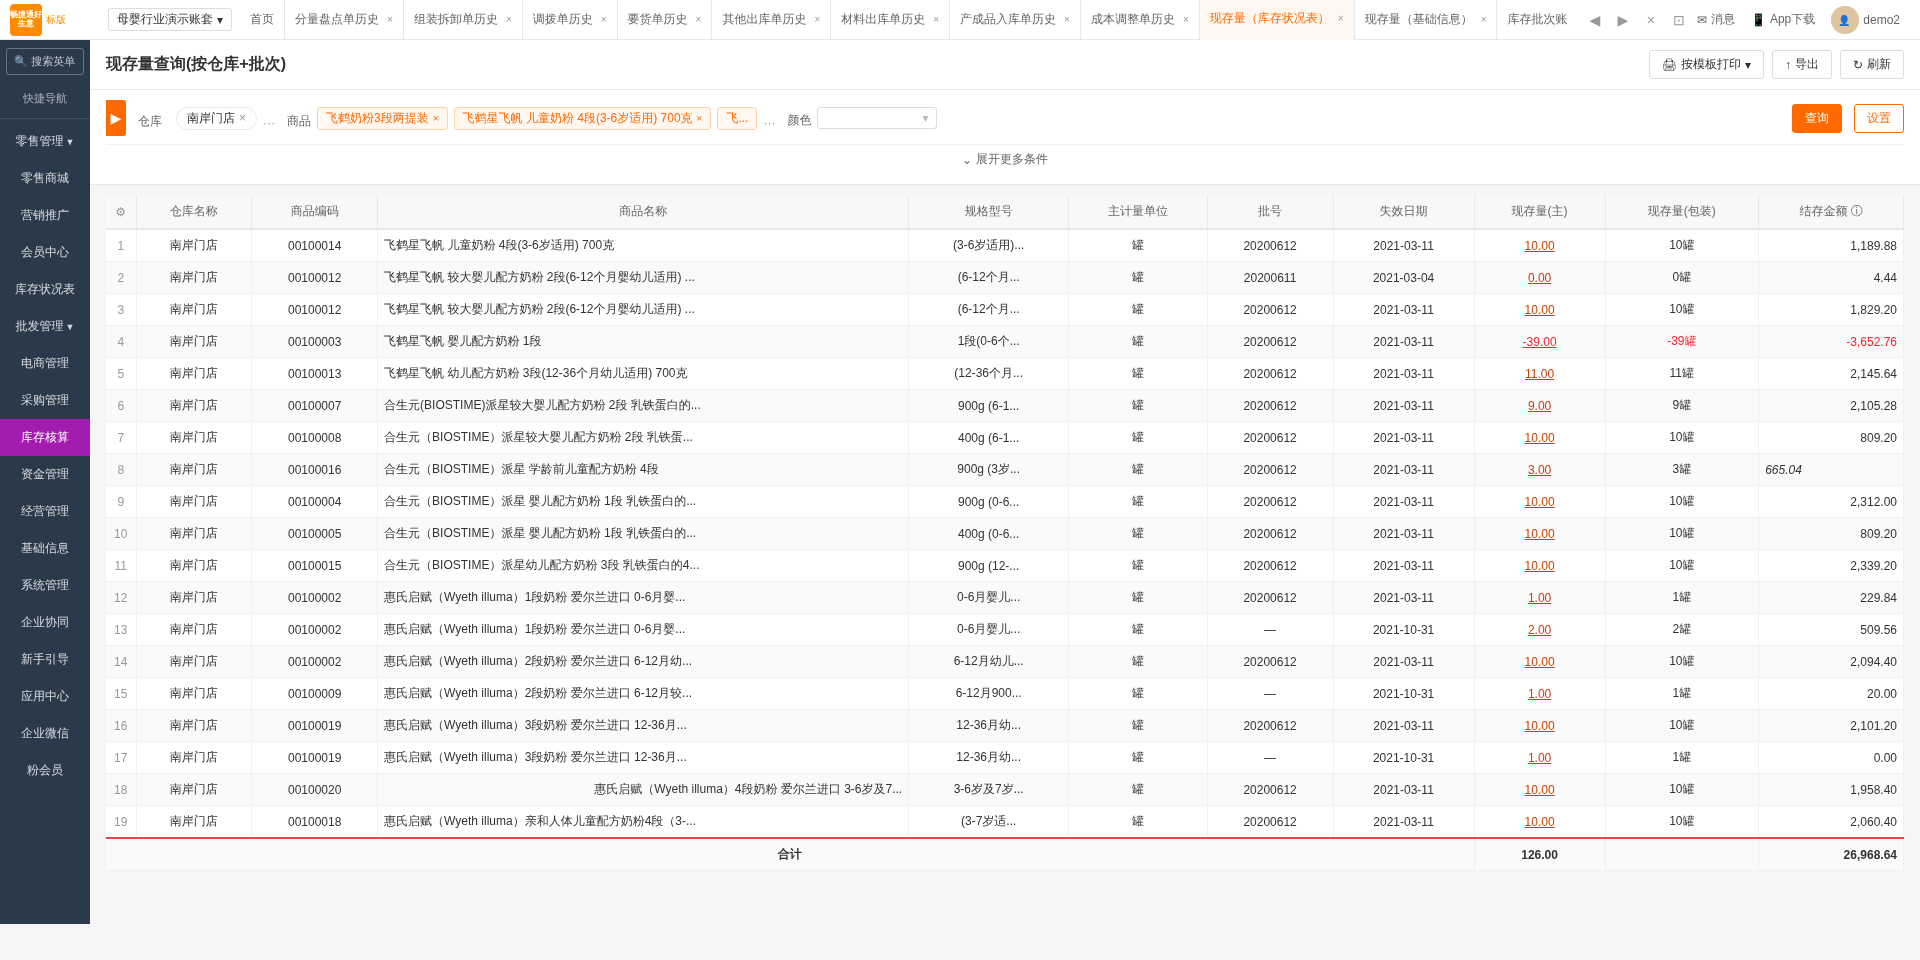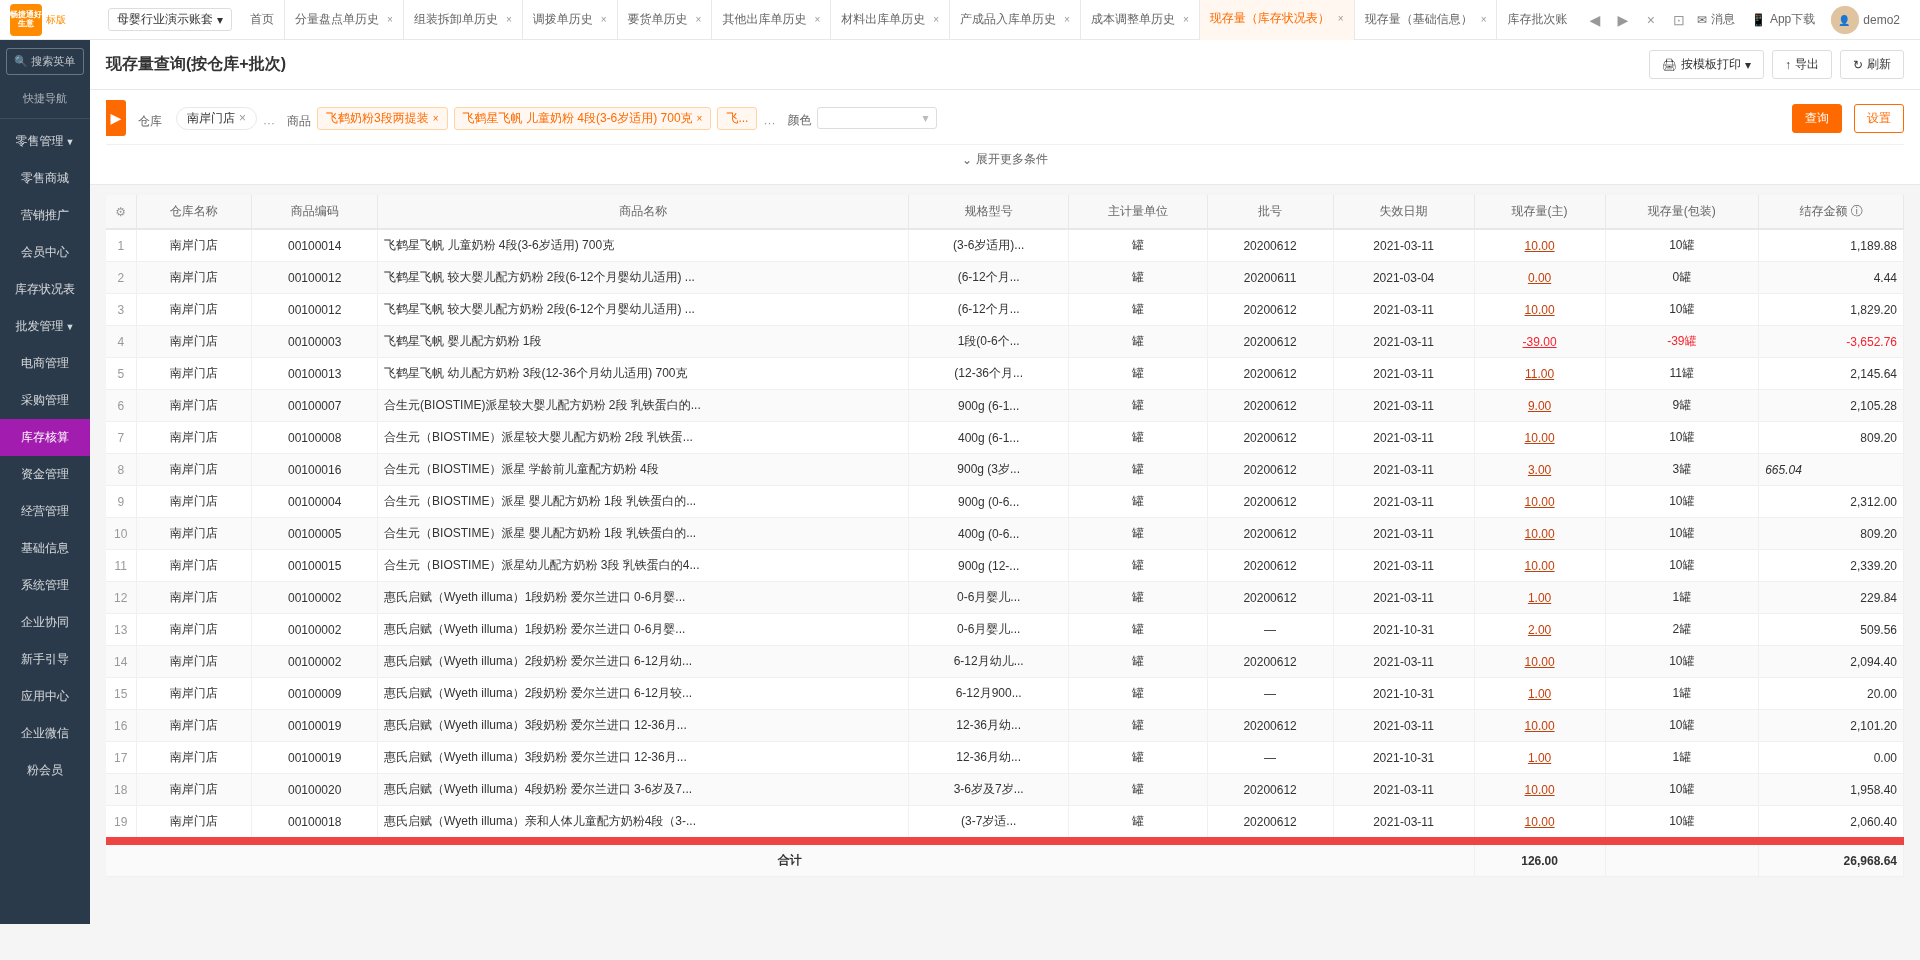--- a/index.html
+++ b/index.html
@@ -53,21 +53,21 @@
 
     
     .table-container { flex: 1; overflow: auto; padding: 10px 16px; }
     .data-table { width: 100%; border-collapse: collapse; background: #fff; font-size: 12px; }
     .data-table thead tr { background: #f8f8f8; border-bottom: 2px solid #e8e8e8; }
     .data-table th { padding: 8px 6px; text-align: center; color: #666; font-weight: normal; border-right: 1px solid #e8e8e8; white-space: nowrap; }
     .data-table td { padding: 7px 6px; text-align: center; border-bottom: 1px solid #f0f0f0; border-right: 1px solid #f0f0f0; }
     .data-table tbody tr:nth-child(even) { background: #fafafa; }
     .data-table .text-link { color: #c2410c; text-decoration: underline; cursor: pointer; }
     .data-table .summary-row { background: #fff7e6; font-weight: bold; }
-    .data-table .summary-row td { border-top: 8px solid #ef4444; }
+    .data-table .summary-row td { border-top: 2px solid #ef4444; }
     .row-num { color: #999; }
     .gear-icon { color: #999; cursor: pointer; }
 
     
     ::-webkit-scrollbar { width: 6px; height: 6px; }
     ::-webkit-scrollbar-track { background: #f1f1f1; }
     ::-webkit-scrollbar-thumb { background: #ccc; border-radius: 3px; }
 
     .expand-arrow { background: #ff6a00; color: white; border: none; width: 20px; height: 36px; cursor: pointer; border-radius: 0 3px 3px 0; display: flex; align-items: center; justify-content: center; font-size: 14px; }
     
@@ -508,21 +508,21 @@
     <td>—</td>
     <td>2021-10-31</td>
     <td class="text-link" style="">1.00</td>
     <td style="">1罐</td>
     <td style="text-align:right; ">0.00</td>
   </tr>
             <tr>
     <td class="row-num">18</td>
     <td>南岸门店</td>
     <td>00100020</td>
-    <td style="text-align:left; max-width:280px; overflow:hidden; text-overflow:ellipsis; white-space:nowrap;">惠氏启赋（Wyeth illuma）4段奶粉 爱尔兰进口 3-6岁及7...</td>
+    <td style="text-align:right; max-width:280px; overflow:hidden; text-overflow:ellipsis; white-space:nowrap;">惠氏启赋（Wyeth illuma）4段奶粉 爱尔兰进口 3-6岁及7...</td>
     <td>3-6岁及7岁...</td>
     <td>罐</td>
     <td>20200612</td>
     <td>2021-03-11</td>
     <td class="text-link" style="">10.00</td>
     <td style="">10罐</td>
     <td style="text-align:right; ">1,958.40</td>
   </tr>
             <tr>
     <td class="row-num">19</td>

